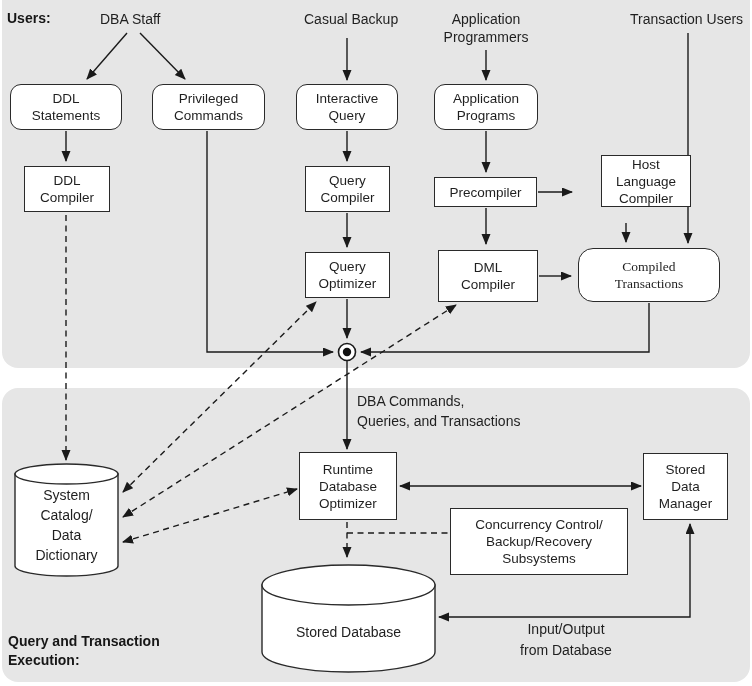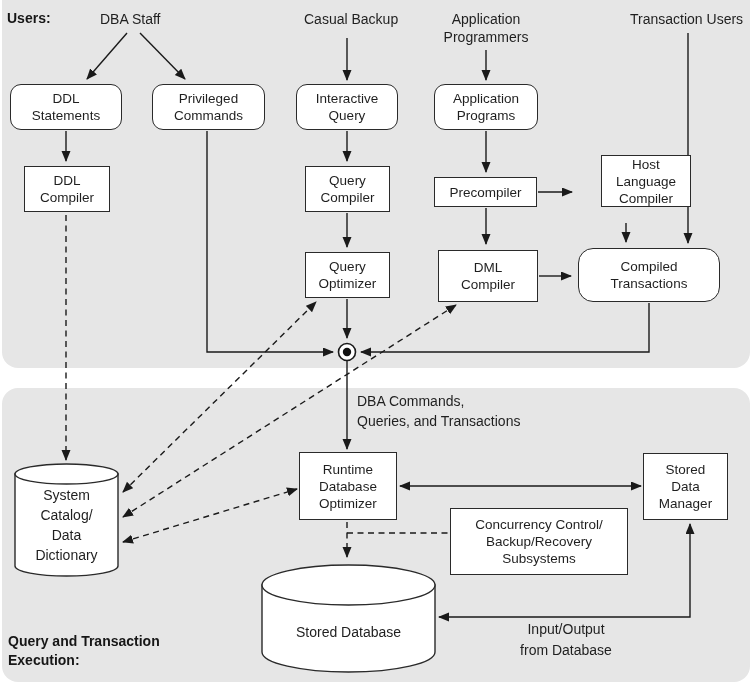--- a/index.html
+++ b/index.html
@@ -8,21 +8,21 @@
     font-family:"Liberation Sans","DejaVu Sans",sans-serif;color:#1f1f1f;
   }
   .panel{position:absolute;background:#e6e6e6;border-radius:16px;z-index:0;}
   #wires{position:absolute;left:0;top:0;z-index:1;}
   .box{
     position:absolute;z-index:2;box-sizing:border-box;background:#ffffff;
     border:1.4px solid #2a2a2a;display:flex;align-items:center;justify-content:center;
     text-align:center;font-size:13.5px;line-height:17px;white-space:pre-line;
   }
   .rounded{border-radius:11px;}
-  .rounded-lg{border-radius:15px;}
+  .rounded-lg{border-radius:15px;font-family:Liberation Serif, serif;}
   .lbl{position:absolute;z-index:2;font-size:14px;line-height:17px;white-space:pre-line;}
   .bold{font-weight:bold;font-size:14px;color:#161616;}
   .center{text-align:center;}
 </style>
 </head>
 <body>
 
 <div id="stage">
 
   <div class="panel" style="left:2px;top:-18px;width:748px;height:386px;"></div>

